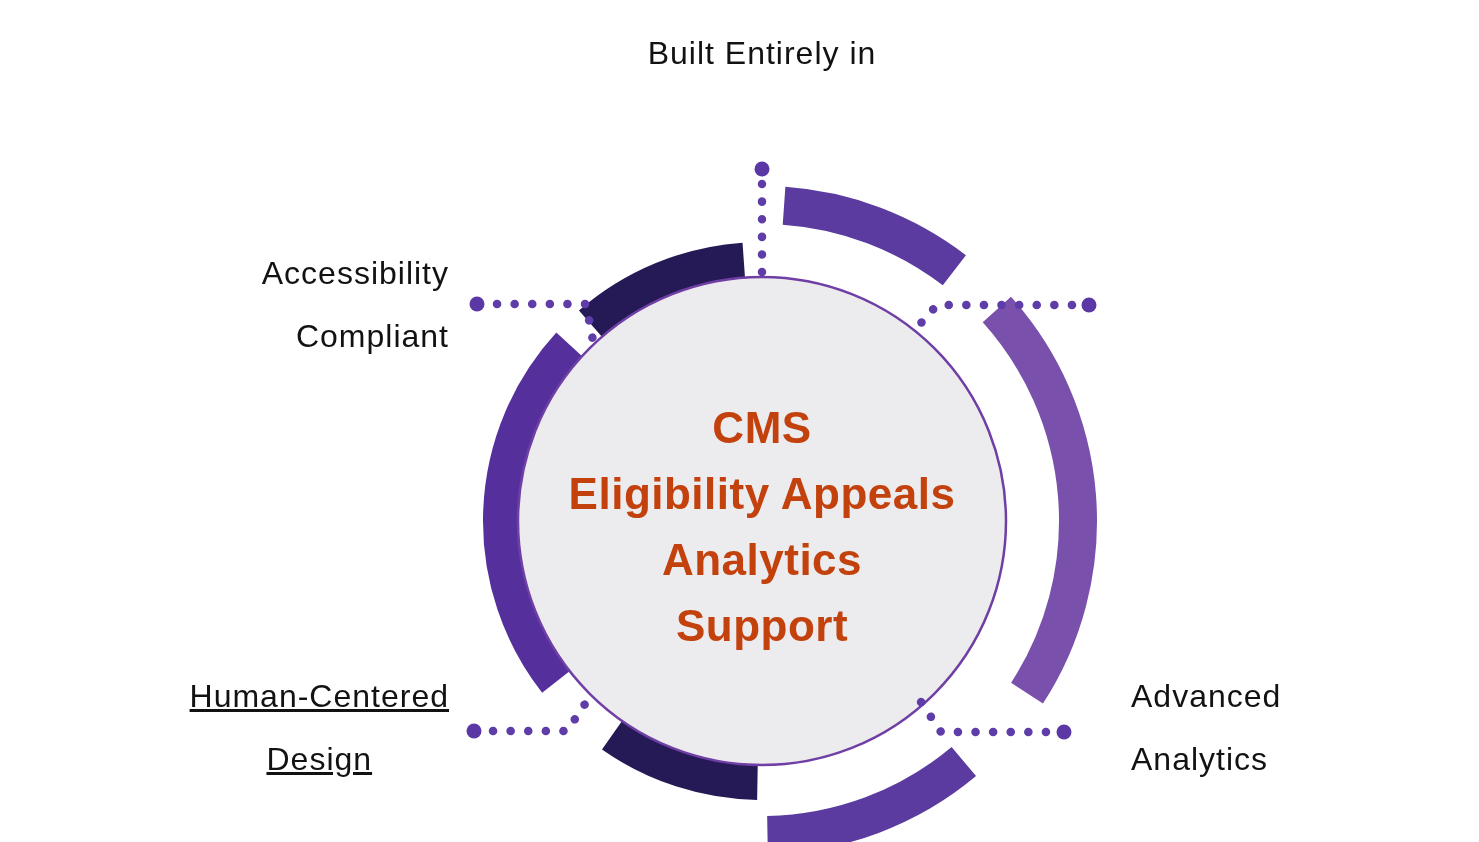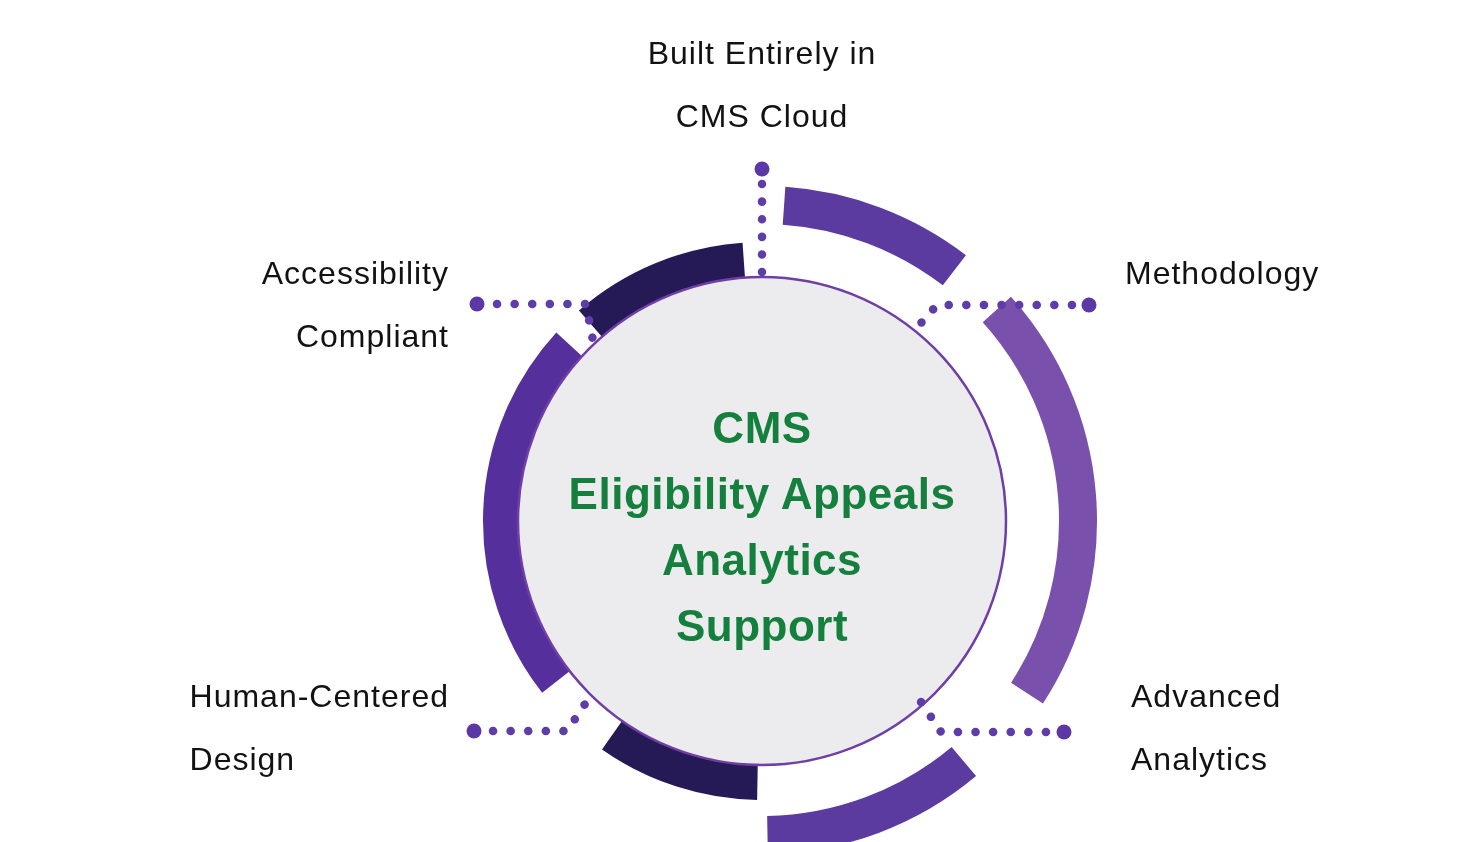--- a/index.html
+++ b/index.html
@@ -18,31 +18,31 @@
     font-weight: 300;
     line-height: 63px;
     letter-spacing: 1px;
     color: #121212;
     white-space: nowrap;
   }
   .label-top    { left: 762px;  top: 22px;  transform: translateX(-50%); text-align: center; }
   .label-right-upper { left: 1125px; top: 242px; text-align: left; }
   .label-right-lower { left: 1095px; top: 665px; text-align: left; margin-left: 36px; }
   .label-left-upper  { right: 1030px; top: 242px; text-align: right; }
-  .label-left-lower  { right: 1030px; top: 665px; text-align: left; }
+  .label-left-lower  { right: 1030px; top: 665px; text-align: center; text-decoration: underline; }
   .center-text {
     position: absolute;
     left: 762px; top: 527px;
     transform: translate(-50%, -50%);
     text-align: center;
     font-size: 44px;
     font-weight: 700;
     line-height: 66px;
     letter-spacing: 0.5px;
-    color: #15803d;
+    color: #c2410c;
     white-space: nowrap;
   }
 </style>
 </head>
 <body>
 
 <div class="stage">
 
   <svg id="fig" width="1479" height="842" viewBox="0 0 1479 842">
       <path d="M 591.4246524624681 324.7755091420793 A 260 260 0 0 1 743.8633168265276 261.6333469324457" stroke="#251A55" stroke-width="38" fill="none"></path>
@@ -59,25 +59,23 @@
       <path d="M 1072 305 L 937 305 L 914 331" stroke="#5F3DA8" stroke-width="8.5" fill="none" stroke-linecap="round" stroke-dasharray="0.1 17.5"></path>
       <circle cx="1089" cy="305" r="7.5" fill="#5B38A6"></circle>
       <path d="M 1046 732 L 941 732 L 919 699" stroke="#5F3DA8" stroke-width="8.5" fill="none" stroke-linecap="round" stroke-dasharray="0.1 17.5"></path>
       <circle cx="1064" cy="732" r="7.5" fill="#5B38A6"></circle>
       <path d="M 493 731 L 567 731 L 591 695" stroke="#5F3DA8" stroke-width="8.5" fill="none" stroke-linecap="round" stroke-dasharray="0.1 17.5"></path>
       <circle cx="474" cy="731" r="7.5" fill="#5B38A6"></circle>
     </svg>
 
   <div class="label label-top">
     <div>Built Entirely in</div>
-    <div>CMS Cloud</div>
   </div>
 
   <div class="label label-right-upper">
-    <div>Methodology</div>
   </div>
 
   <div class="label label-right-lower">
     <div>Advanced</div>
     <div>Analytics</div>
   </div>
 
   <div class="label label-left-lower">
     <div>Human-Centered</div>
     <div>Design</div>

